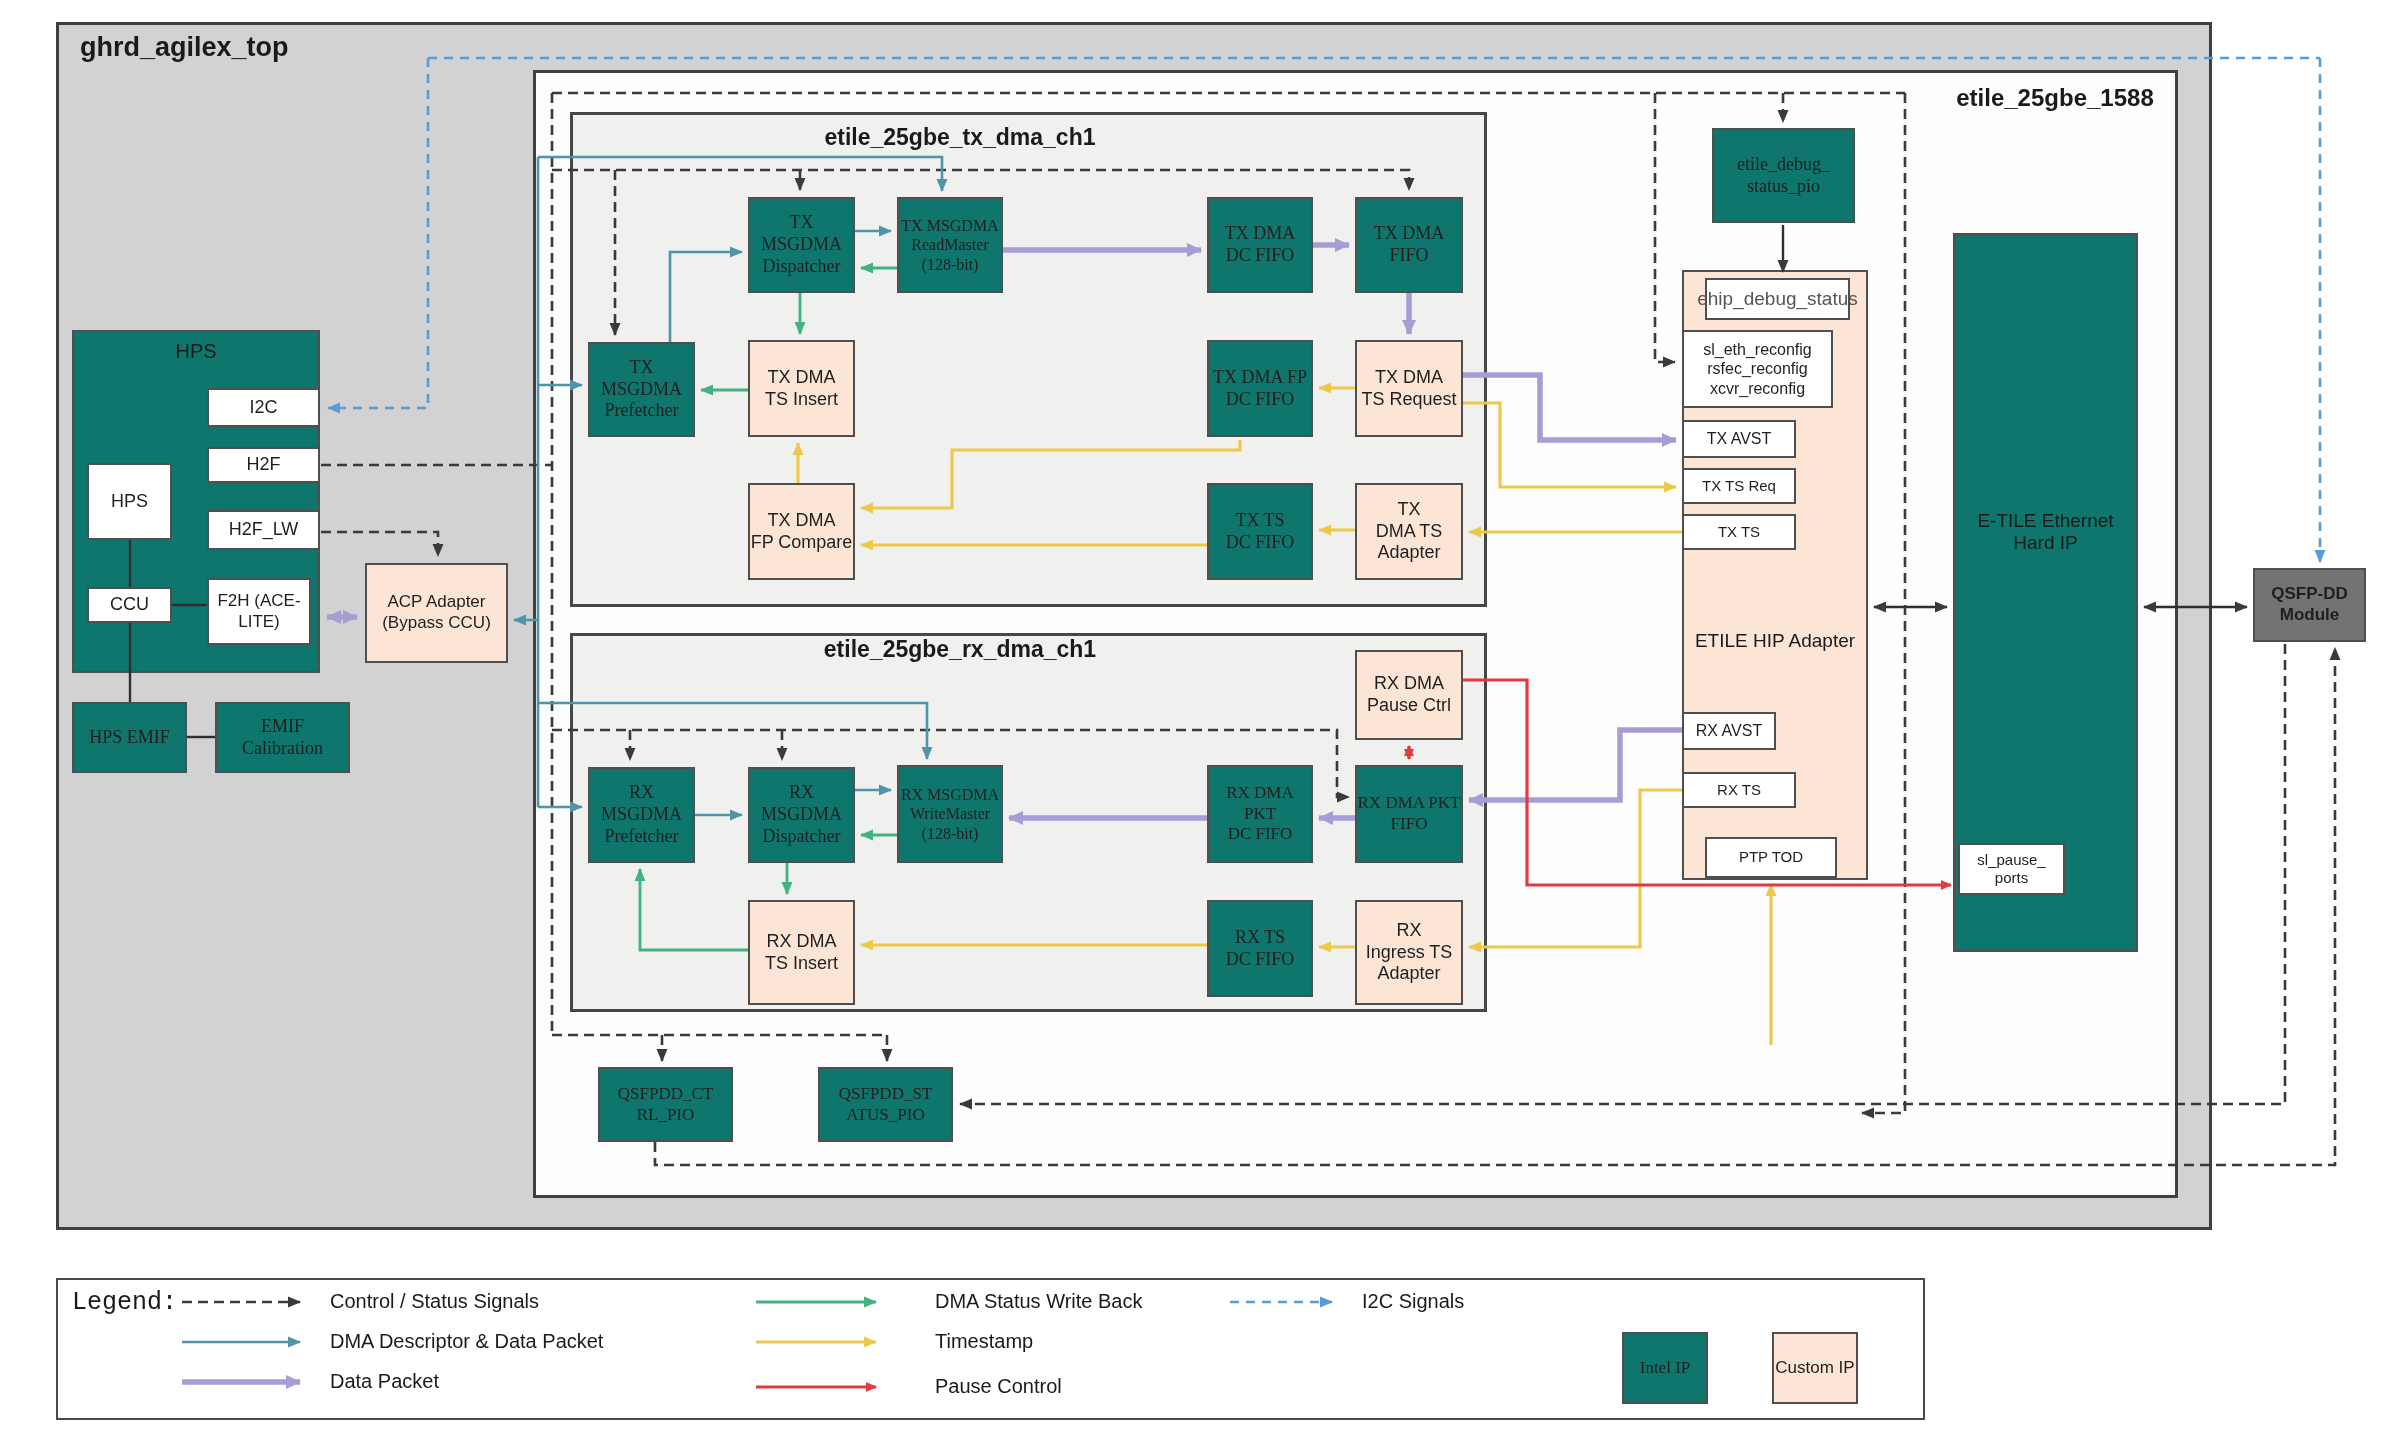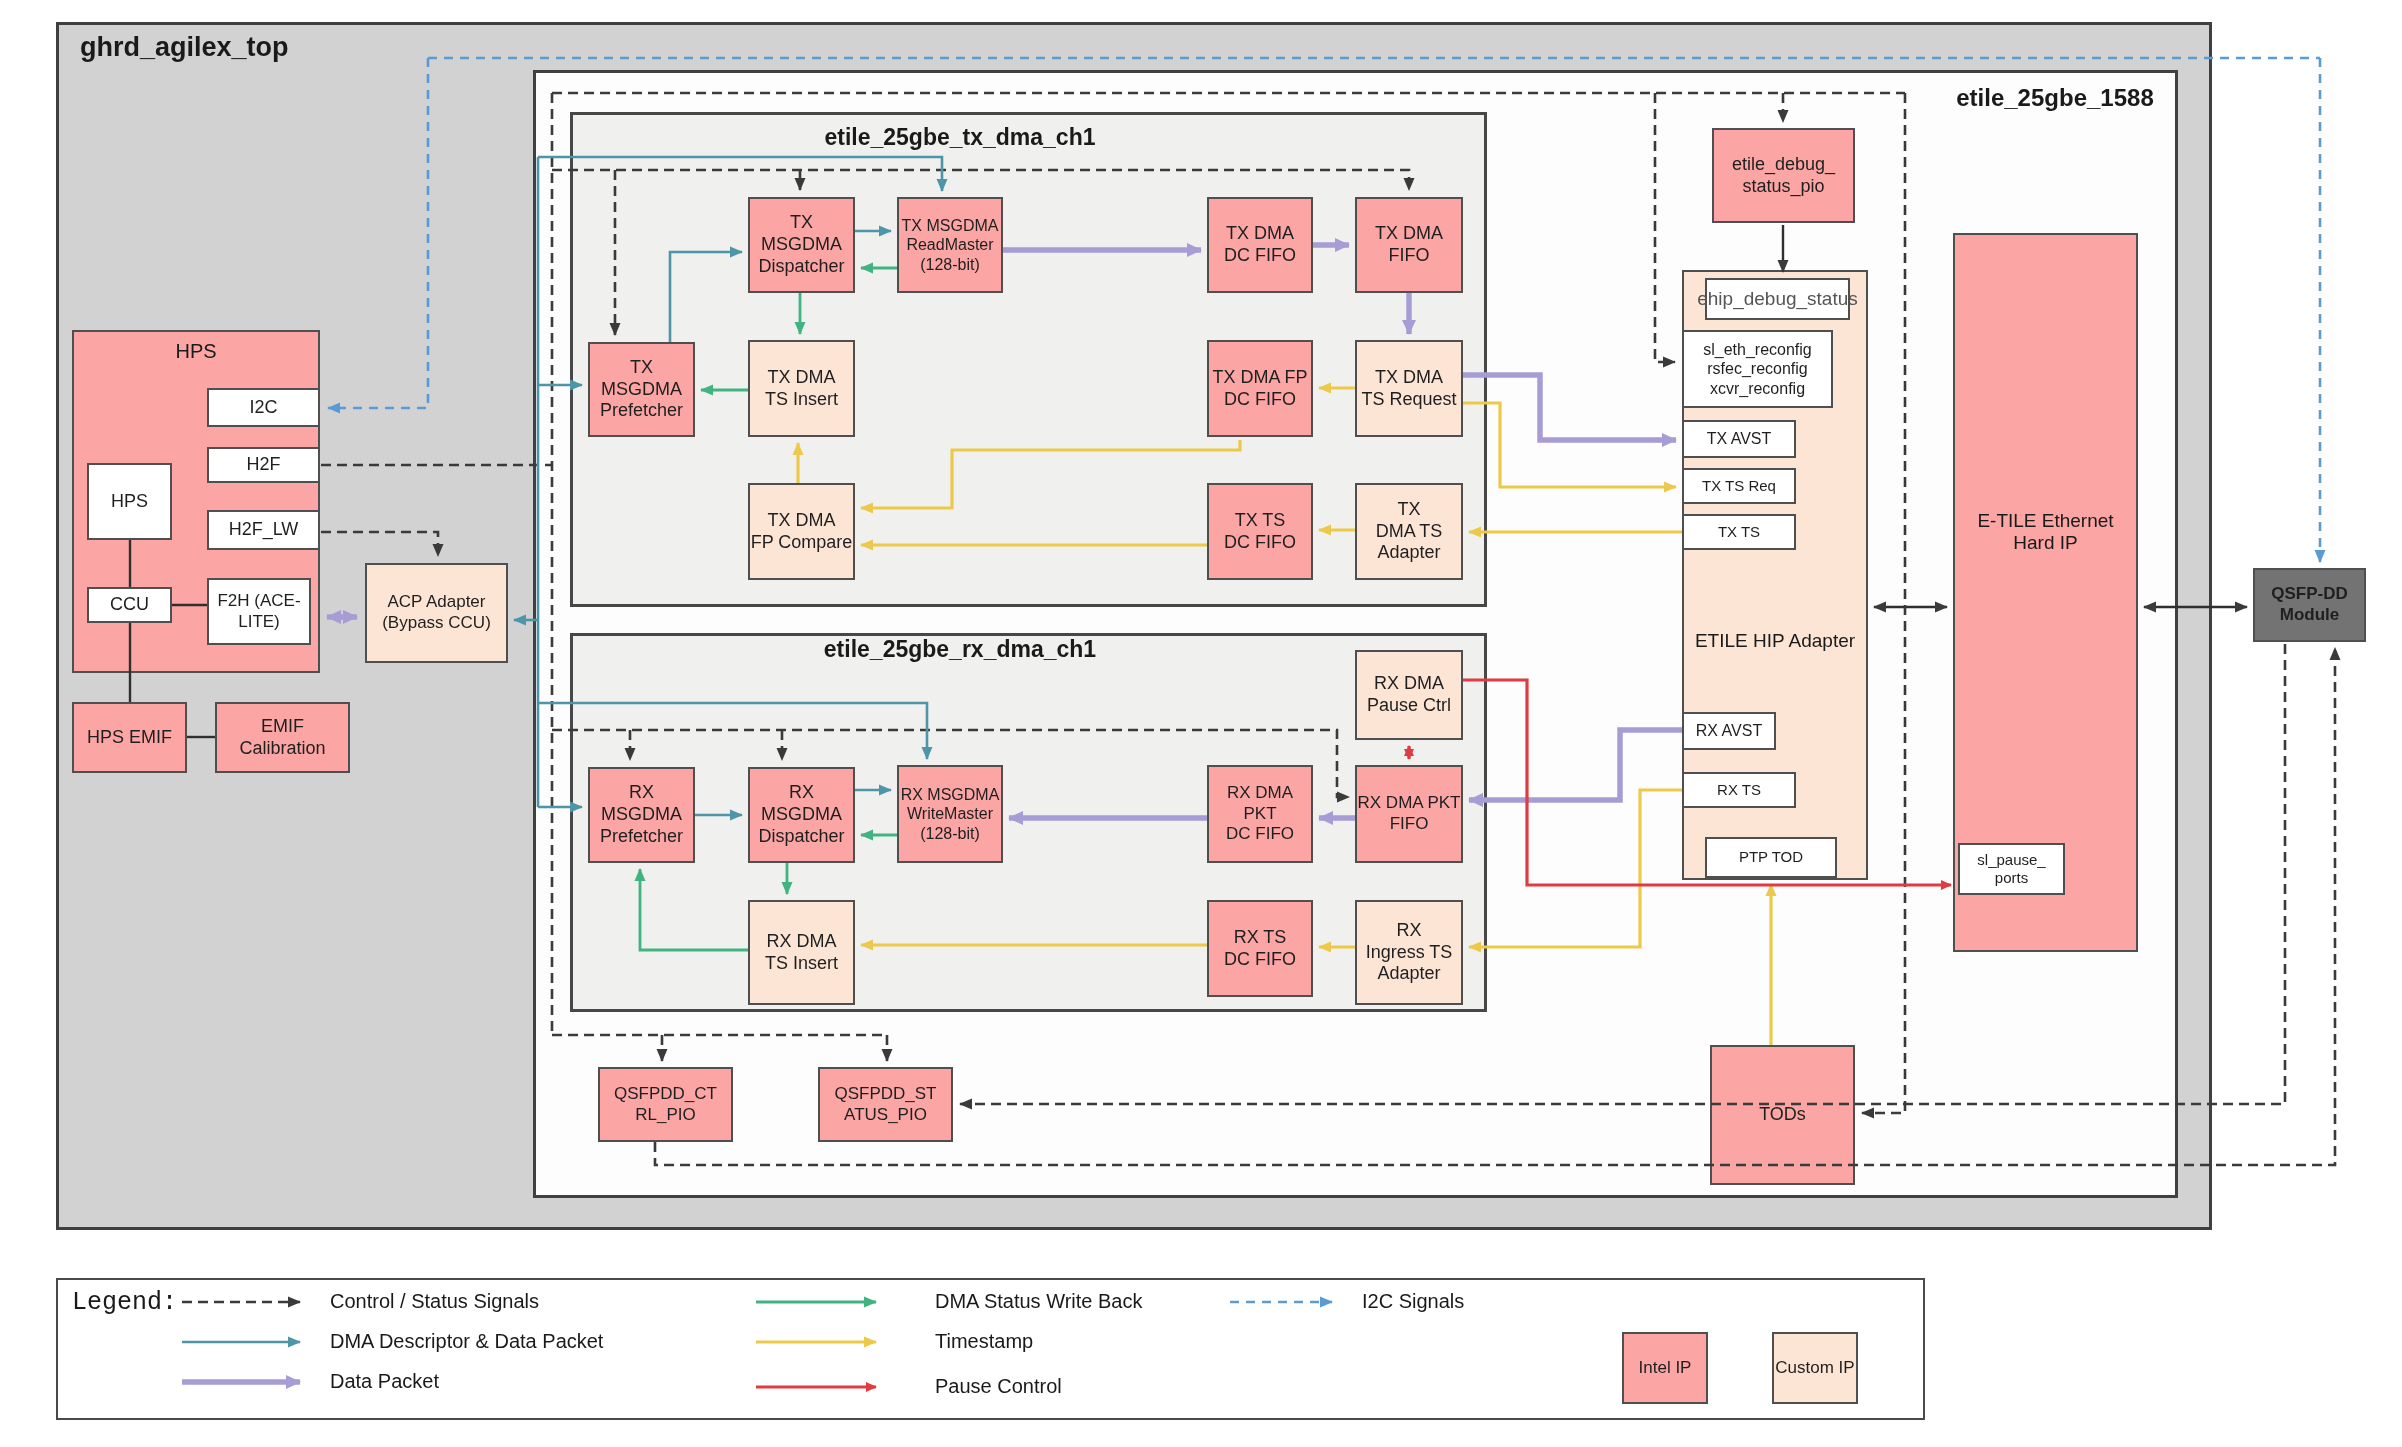--- a/index.html
+++ b/index.html
@@ -1,20 +1,20 @@
 <!DOCTYPE html>
 <html><head>
 <meta charset="utf-8">
 <style>
   html,body{margin:0;padding:0;background:#ffffff;font-family:"Liberation Sans",sans-serif;}
   #stage{position:relative;width:2402px;height:1447px;background:#ffffff;overflow:hidden;}
   .frame{position:absolute;box-sizing:border-box;}
   .box{position:absolute;box-sizing:border-box;border:2px solid #4f4f4f;display:flex;align-items:center;justify-content:center;
        text-align:center;white-space:pre-line;font-size:18px;line-height:1.22;color:#1f1f1f;z-index:4;}
-  .green{background:#fca5a5;}
+  .green{background:#0f766e;font-family:Liberation Serif, serif;}
   .peach{background:#fce5d5;}
   .whitebox{background:#ffffff;}
   .grayfill{background:#737373;font-weight:bold;}
   .panel{background:#f0f0ee;border:3px solid #474747;z-index:3;}
   .lbl{position:absolute;color:#1a1a1a;z-index:6;white-space:pre-line;}
   .bold{font-weight:bold;}
   .ctr{text-align:center;}
   svg.overlay{position:absolute;left:0;top:0;z-index:10;pointer-events:none;}
   polyline,line{fill:none;}
   .ln-ctrl{stroke:#3a3a3a;stroke-width:2.6;stroke-dasharray:10 6;}
@@ -111,21 +111,20 @@
   <div class="box whitebox" style="left:1705px;top:278px;width:145px;height:42px;font-size:19px;color:#555;">ehip_debug_status</div>
   <div class="box whitebox" style="left:1682px;top:330px;width:151px;height:78px;font-size:16px;">sl_eth_reconfig
 rsfec_reconfig
 xcvr_reconfig</div>
   <div class="box whitebox" style="left:1682px;top:420px;width:114px;height:38px;font-size:16px;">TX AVST</div>
   <div class="box whitebox" style="left:1682px;top:468px;width:114px;height:36px;font-size:15px;">TX TS Req</div>
   <div class="box whitebox" style="left:1682px;top:514px;width:114px;height:36px;font-size:15px;">TX TS</div>
   <div class="box whitebox" style="left:1682px;top:712px;width:94px;height:38px;font-size:16px;">RX AVST</div>
   <div class="box whitebox" style="left:1682px;top:772px;width:114px;height:36px;font-size:15px;">RX TS</div>
   <div class="box whitebox" style="left:1705px;top:837px;width:132px;height:41px;font-size:15px;">PTP TOD</div>
-  <div class="box green" style="left:1710px;top:1045px;width:145px;height:140px;">TODs</div>
 
   <div class="box green" style="left:1953px;top:233px;width:185px;height:719px;"></div>
   <div class="lbl ctr" style="left:1953px;top:510px;width:185px;font-size:19px;">E-TILE Ethernet
 Hard IP</div>
   <div class="box whitebox" style="left:1958px;top:843px;width:107px;height:52px;font-size:15px;">sl_pause_
 ports</div>
   <div class="box grayfill" style="left:2253px;top:568px;width:113px;height:74px;font-size:17px;">QSFP-DD
 Module</div>
 
   <div class="box green" style="left:598px;top:1067px;width:135px;height:75px;font-size:17px;">QSFPDD_CT

